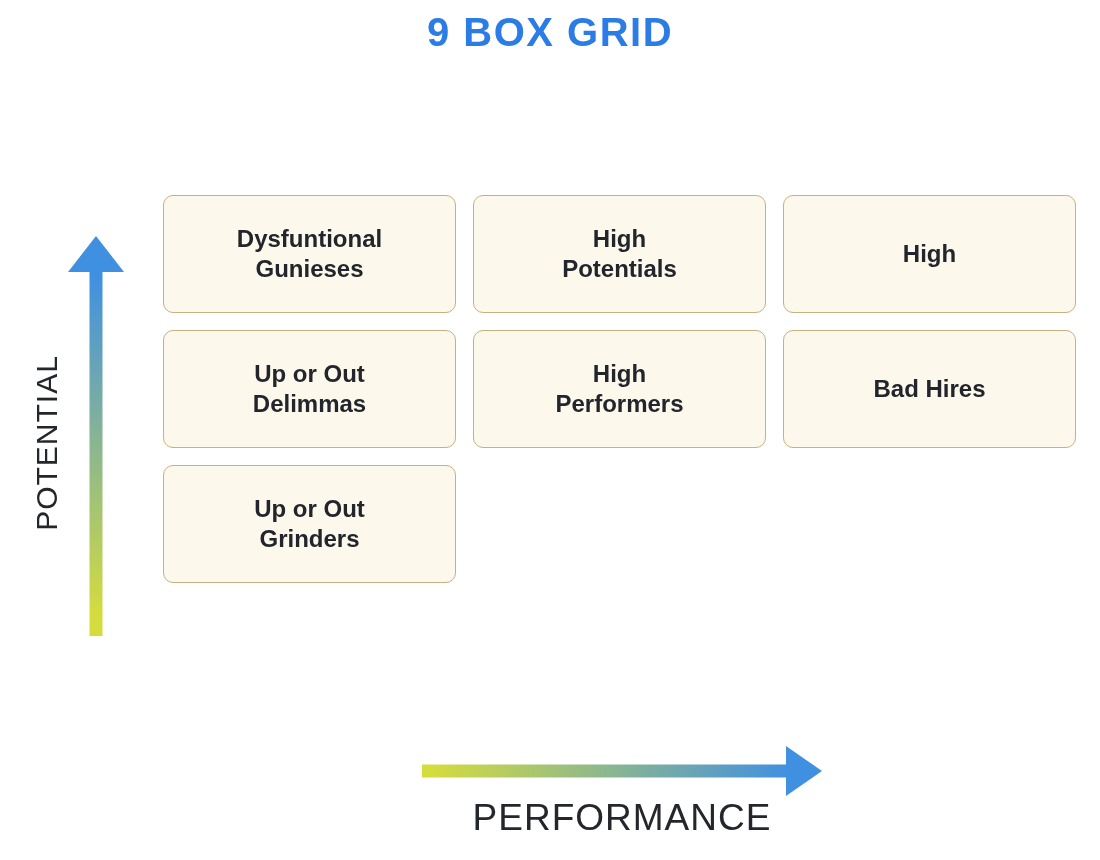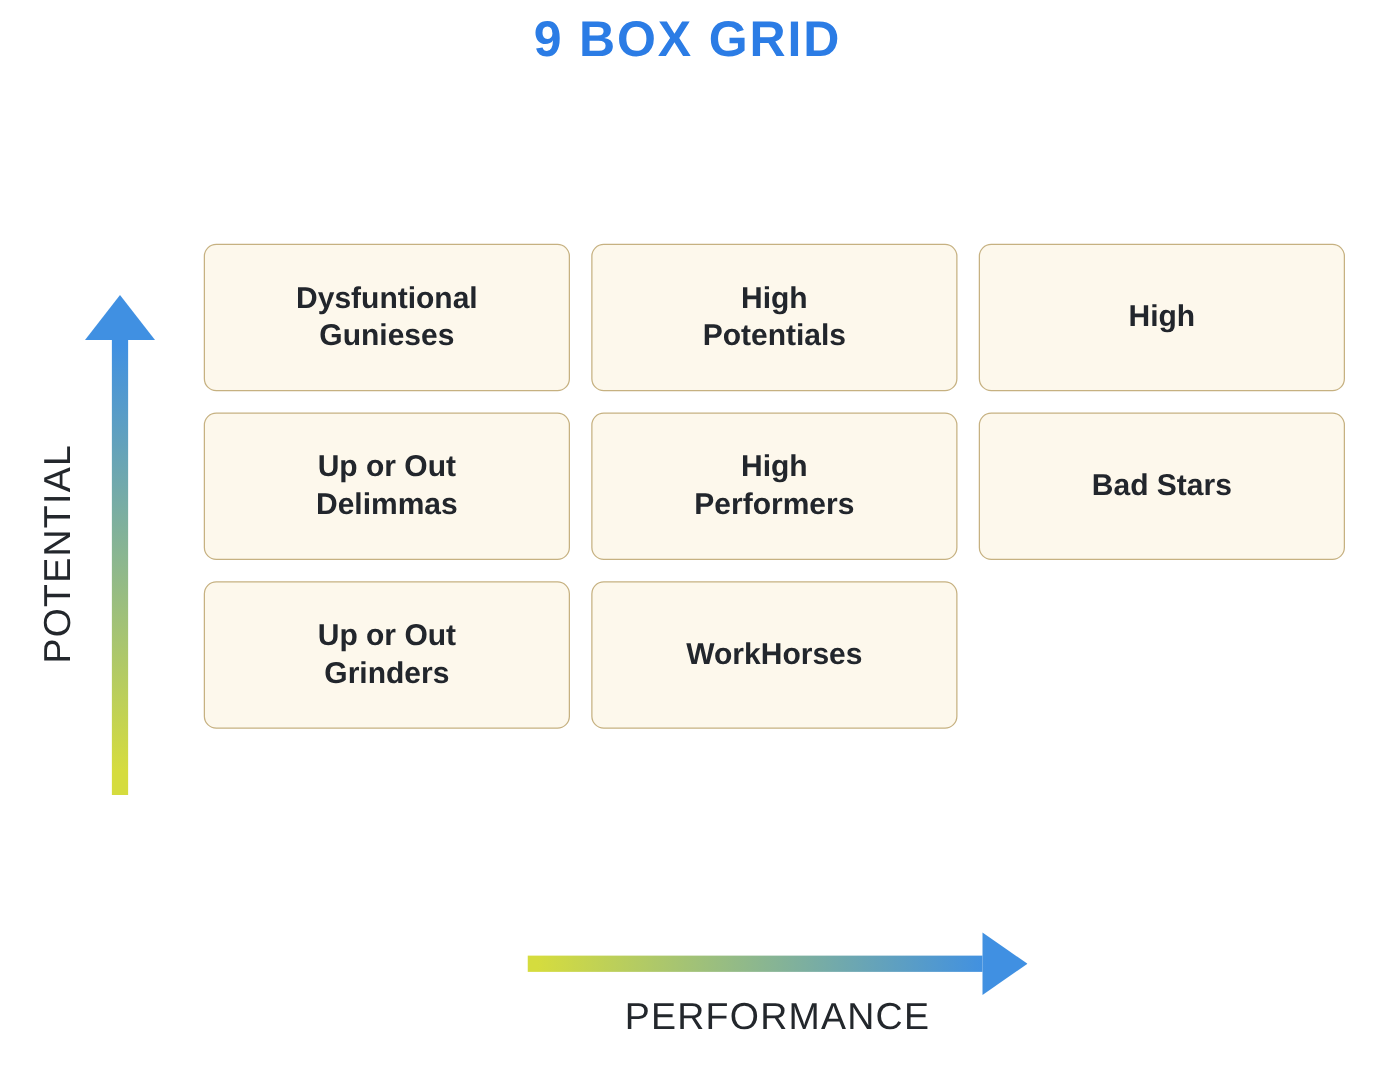--- a/index.html
+++ b/index.html
@@ -26,21 +26,21 @@
     color:var(--text-dark,#22262C); white-space:pre-line; line-height:1.25;
   }
   .y-label {
     position:absolute; left:47px; top:443px;
     transform:translate(-50%,-50%) rotate(-90deg);
     font-size:30px; letter-spacing:1px; color:var(--axis-label,#23272C);
     white-space:nowrap;
   }
   .x-label {
     position:absolute; left:422px; top:797px; width:400px;
-    text-align:center; font-size:30px; letter-spacing:1px;
+    text-align:center; font-size:37px; letter-spacing:1px;
     color:var(--axis-label,#23272C);
   }
   .y-arrow { position:absolute; left:61px; top:236px; }
   .x-arrow { position:absolute; left:422px; top:745px; }
 </style>
 </head>
 <body>
 
 <div class="canvas">
 
@@ -62,24 +62,23 @@
   <div class="grid">
     <div class="cell">Dysfuntional
 Gunieses</div>
     <div class="cell">High
 Potentials</div>
     <div class="cell">High</div>
     <div class="cell">Up or Out
 Delimmas</div>
     <div class="cell">High
 Performers</div>
-    <div class="cell">Bad Stars</div>
+    <div class="cell">Bad Hires</div>
     <div class="cell">Up or Out
 Grinders</div>
-    <div class="cell">WorkHorses</div>
   </div>
 
   <svg class="x-arrow" width="400" height="52" viewBox="0 0 400 52" aria-hidden="true">
     <defs>
       <linearGradient id="gh" gradientUnits="userSpaceOnUse" x1="0" y1="26" x2="400" y2="26">
         <stop offset="0.02" style="stop-color:var(--arrow-yellow,#D5DC3E)"></stop>
         <stop offset="0.92" style="stop-color:var(--arrow-blue,#4090E2)"></stop>
       </linearGradient>
     </defs>
     <rect x="0" y="19.5" width="364" height="13" fill="url(#gh)"></rect>

